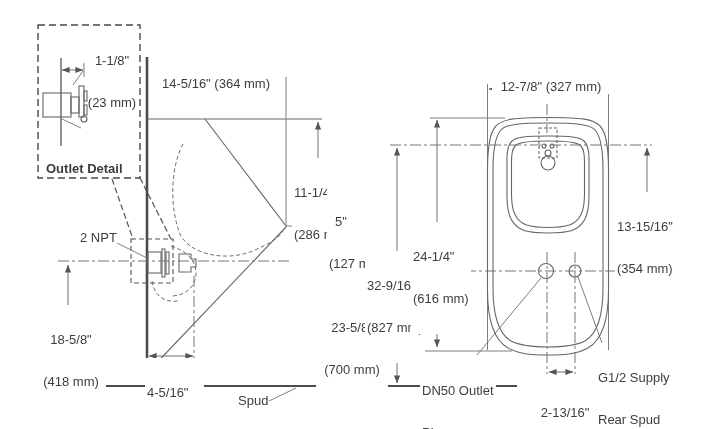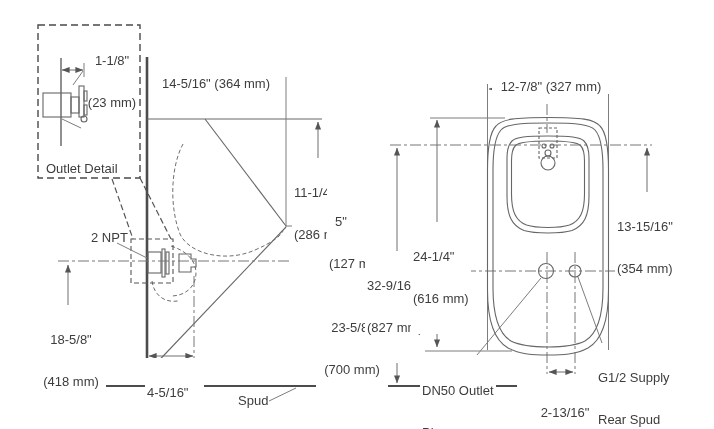--- a/index.html
+++ b/index.html
@@ -3,21 +3,21 @@
 <meta charset="utf-8">
 <style>
   html,body{margin:0;padding:0;background:#fff;}
   #stage{position:relative;width:714px;height:429px;background:#fff;overflow:hidden;
          font-family:"Liberation Sans", sans-serif;}
   #drawing{position:absolute;left:0;top:0;}
   .lbl{position:absolute;font:13px/14px "Liberation Sans", sans-serif;color:#3d3d3d;
        white-space:pre;}
   .bg{background:#fff;padding:0 2px;}
   .c{text-align:center;}
-  .b{font-weight:normal;text-align:center;}
+  .b{font-weight:bold;text-align:center;}
 </style>
 </head>
 <body>
 
 <div id="stage">
 
   <svg id="drawing" width="714" height="429" viewBox="0 0 714 429">
     <defs>
       <marker id="ar" viewBox="0 0 10 8" refX="9.2" refY="4" markerWidth="9" markerHeight="7" orient="auto-start-reverse">
         <path d="M0.5,0.5 L9.5,4 L0.5,7.5 Z" fill="#555"></path>
@@ -156,21 +156,21 @@
   <div class="lbl bg" style="left:292px;top:158px">
     <div>11-1/4"</div>
     <div>(286 mm)</div>
   </div>
 
   <div class="lbl bg" style="left:327px;top:187px">
     <div style="padding-left:6px">5"</div>
     <div>(127 mm)</div>
   </div>
 
-  <div class="lbl" style="left:91px;top:231px">2 NPT</div>
+  <div class="lbl" style="left:80px;top:231px">2 NPT</div>
 
   <div class="lbl bg c" style="left:36px;top:305px;width:66px">
     <div>18-5/8"</div>
     <div>(418 mm)</div>
   </div>
 
   <div class="lbl bg" style="left:145px;top:358px">
     <div>4-5/16"</div>
     <div>(110 mm)</div>
   </div>

